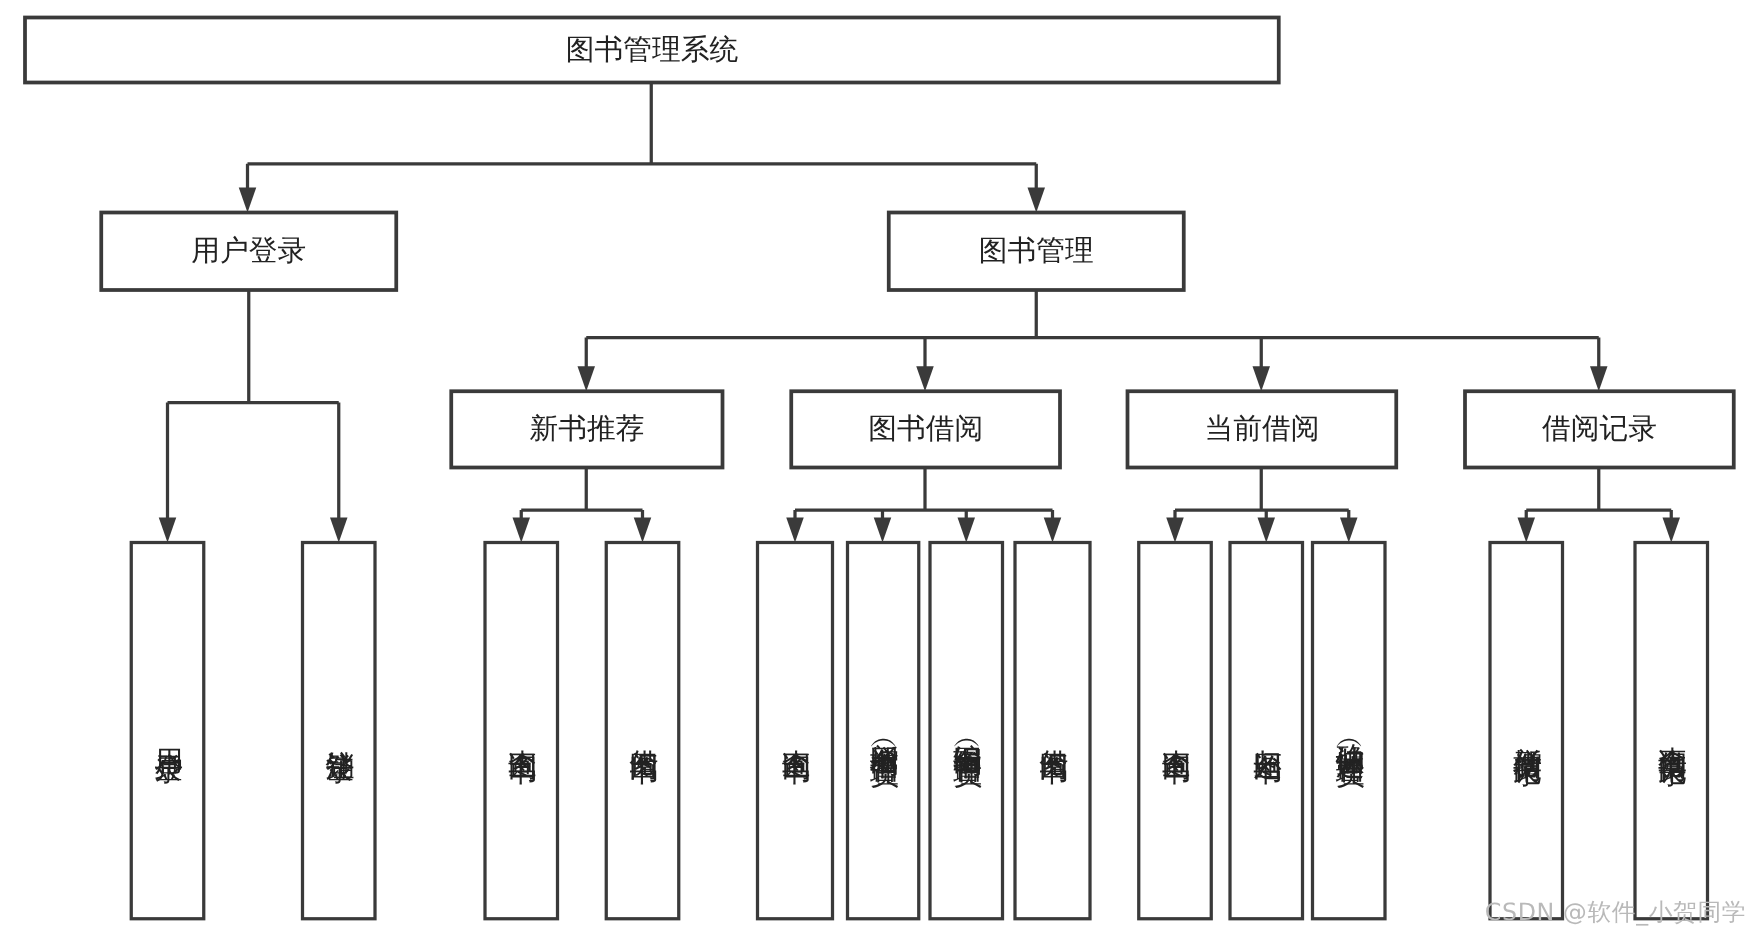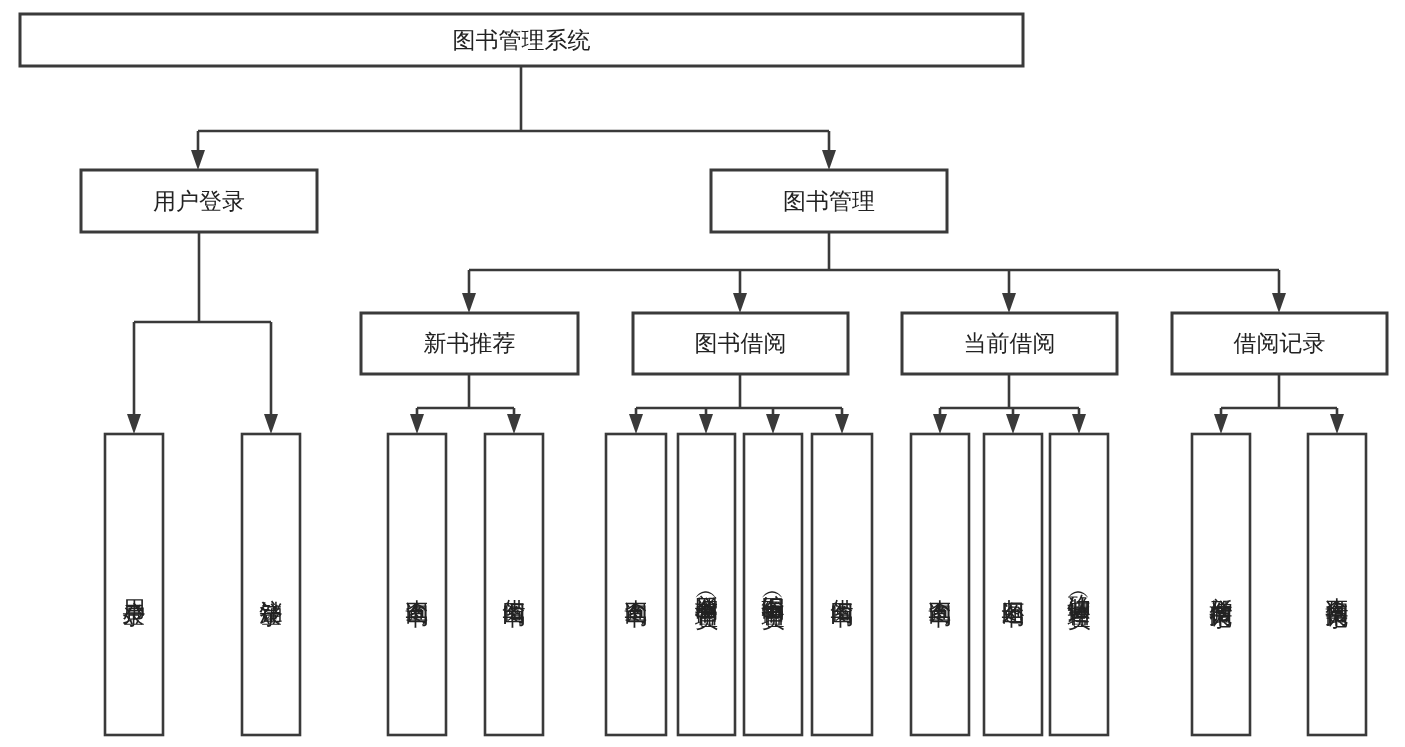--- a/index.html
+++ b/index.html
@@ -211,13 +211,14 @@
       <div class="leaf-label-wrap" style="left: 1050px; top: 434px; width: 58px; height: 301px;">
         <span class="leaf-label">确认归还（管理员）</span>
       </div>
       <div class="leaf-label-wrap" style="left: 1192px; top: 434px; width: 58px; height: 301px;">
         <span class="leaf-label">新增借阅记录</span>
       </div>
       <div class="leaf-label-wrap" style="left: 1308px; top: 434px; width: 58px; height: 301px;">
         <span class="leaf-label">查询借阅记录</span>
       </div>
     </div>
+  <div class="watermark">CSDN @软件_小贺同学</div>
 </div>
 
 </body></html>

